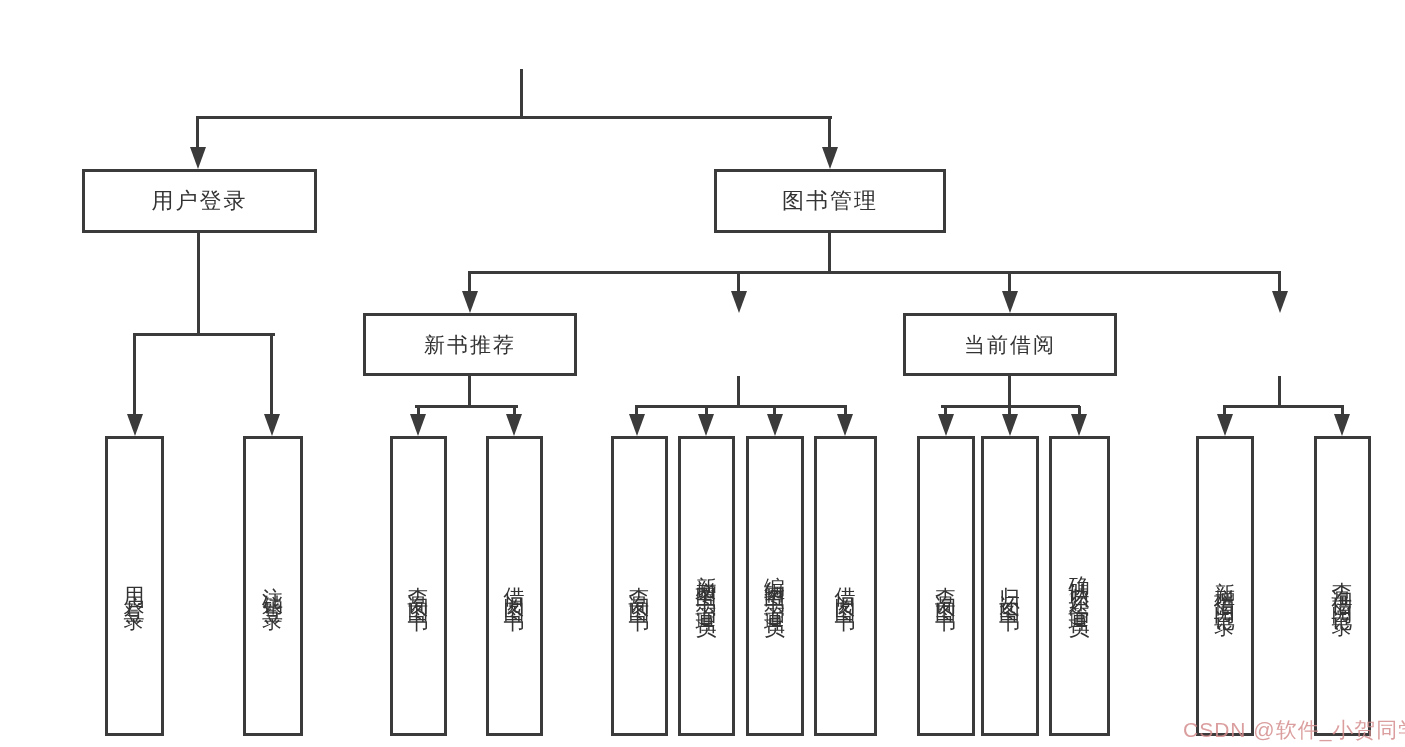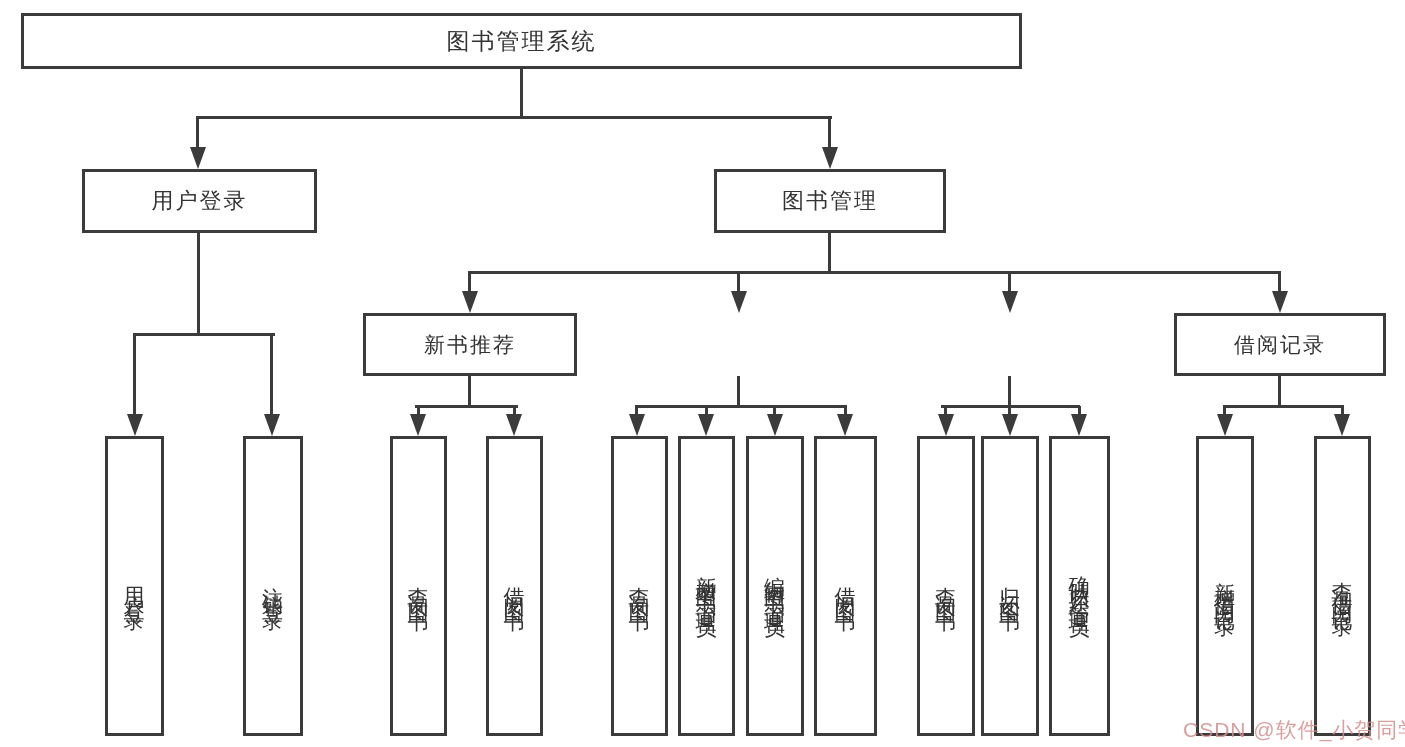--- a/index.html
+++ b/index.html
@@ -68,41 +68,38 @@
     letter-spacing:1px;
     z-index:5;
     white-space:nowrap;
   }
 </style>
 </head>
 <body>
 
 <div id="chart">
 
-  <div class="b" style="left:21px;top:13px;width:1001px;height:56px;font-size:23px;">
-    <span>图书管理系统</span>
-  </div>
 
   <div class="b" style="left:82px;top:169px;width:235px;height:64px;">
     <span>用户登录</span>
   </div>
 
   <div class="b" style="left:363px;top:313px;width:214px;height:63px;font-size:21px;">
     <span>新书推荐</span>
   </div>
 
   <div class="b" style="left:714px;top:169px;width:232px;height:64px;">
     <span>图书管理</span>
   </div>
 
 
-
-  <div class="b" style="left:1174px;top:313px;width:212px;height:63px;font-size:21px;">
-    <span>借阅记录</span>
-  </div>
+  <div class="b" style="left:903px;top:313px;width:214px;height:63px;font-size:21px;">
+    <span>当前借阅</span>
+  </div>
+
 
   <div class="vb" style="left:105px;width:59px;">
     <span>用户登录</span>
   </div>
   <div class="vb" style="left:243px;width:60px;">
     <span>注销登录</span>
   </div>
 
   <div class="vb" style="left:390px;width:57px;">
     <span>查询图书</span>

